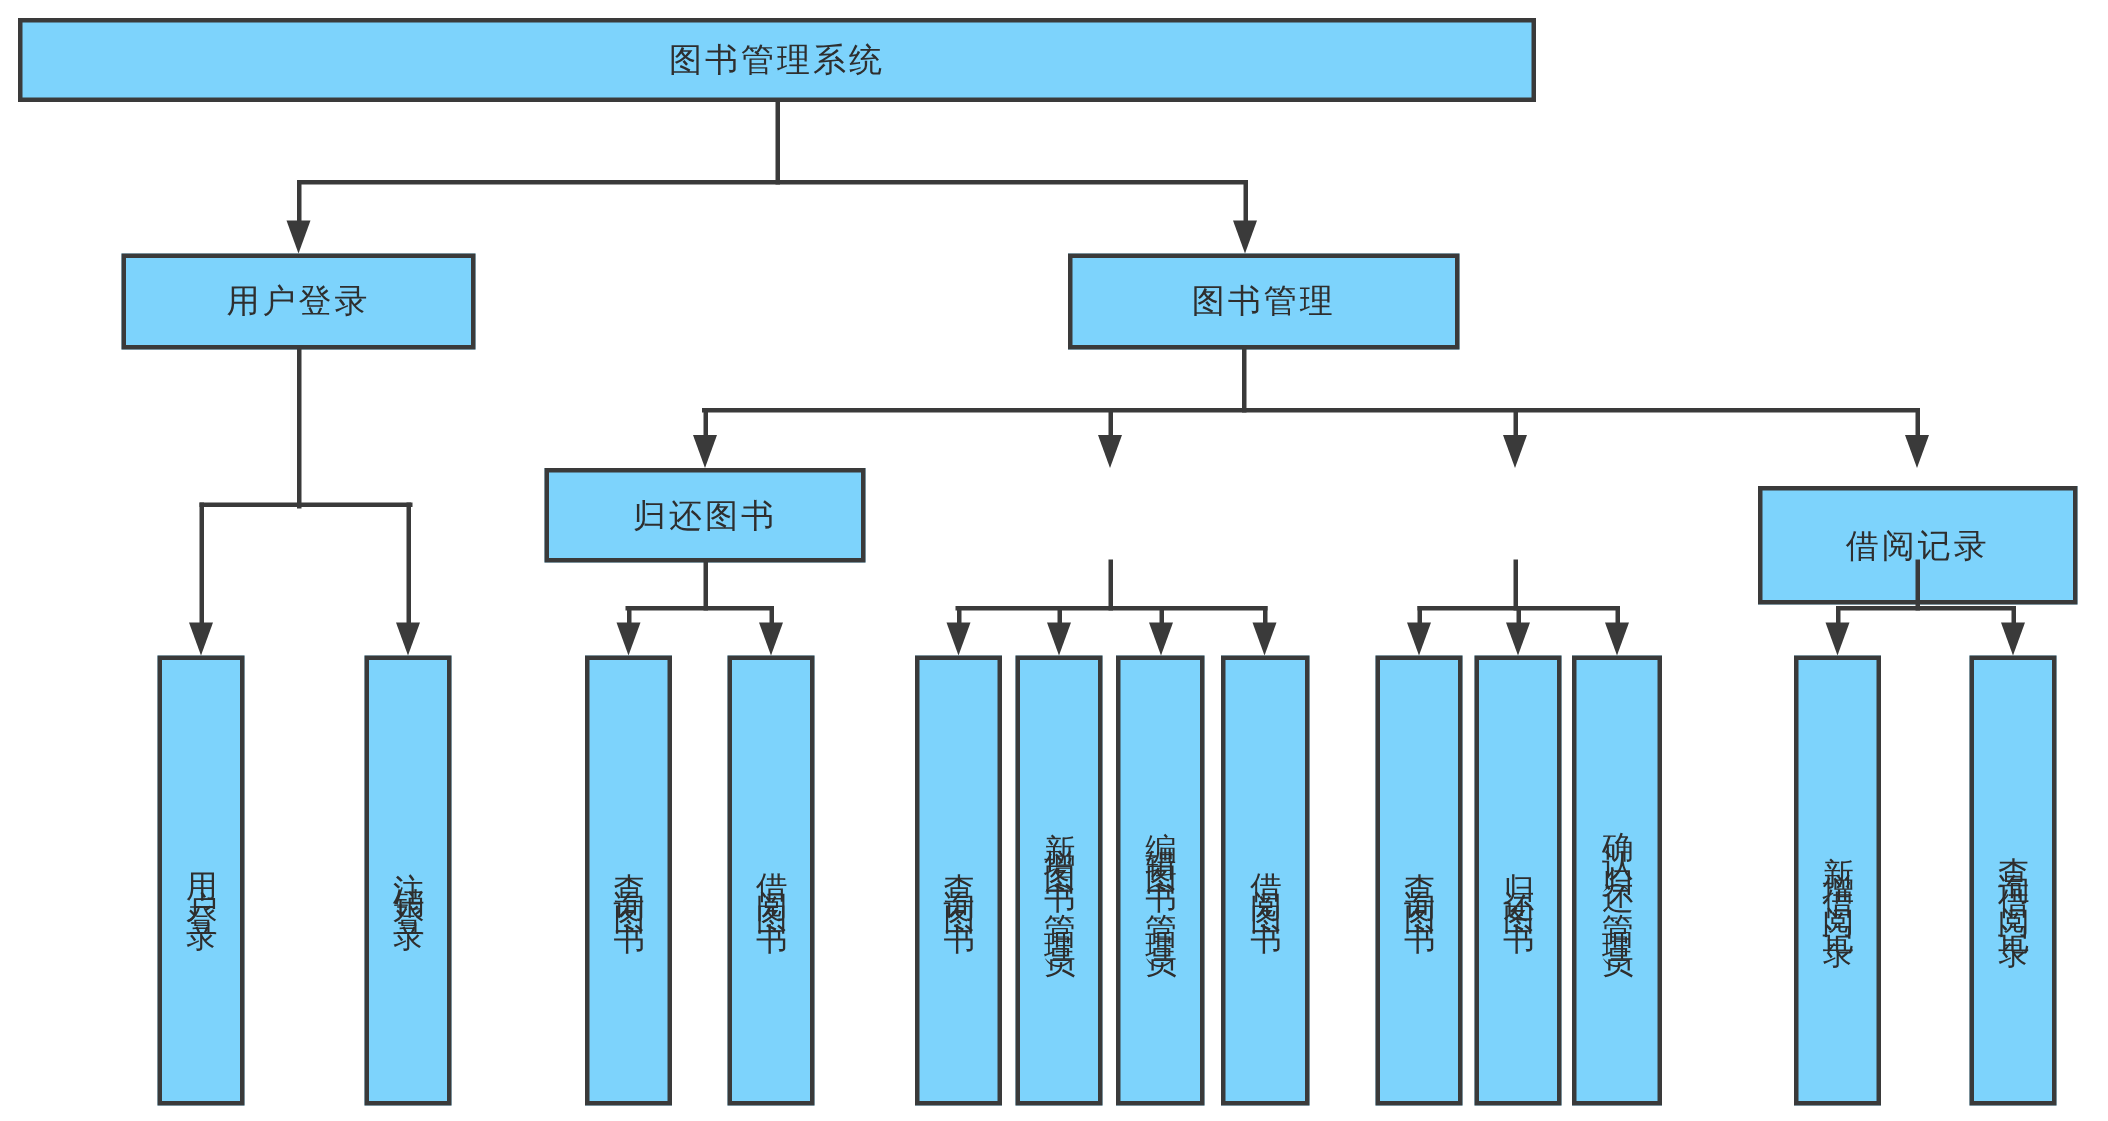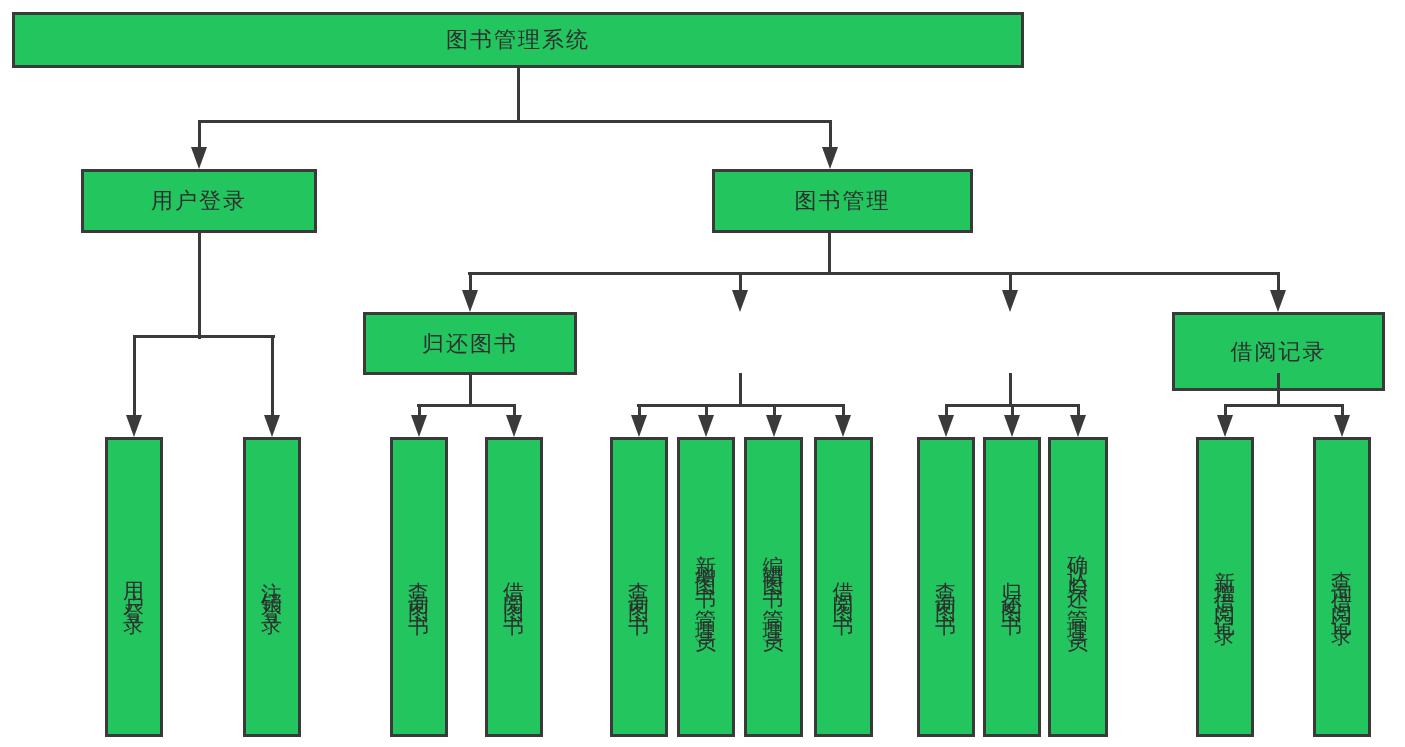--- a/index.html
+++ b/index.html
@@ -8,21 +8,21 @@
     --wm:#9d9d9d;
     --bg:#ffffff;
   }
   html,body{margin:0;padding:0;background:var(--bg);}
   .stage{
     position:relative;width:1405px;height:747px;background:var(--bg);
     font-family:"Liberation Sans","DejaVu Sans",sans-serif;
     overflow:hidden;
   }
   .box{
-    position:absolute;box-sizing:border-box;background:#22c55e;
+    position:absolute;box-sizing:border-box;background:#7dd3fc;
     border:3px solid var(--line);color:var(--text);
     display:flex;align-items:center;justify-content:center;
     white-space:nowrap;
   }
   .hbox{font-size:22px;letter-spacing:2px;}
   .vbox{
     writing-mode:vertical-rl;text-orientation:mixed;
     font-size:21px;letter-spacing:11px;line-height:1;
   }
   .hl{position:absolute;height:3px;background:var(--line);}
@@ -43,21 +43,21 @@
 <body>
 
 <div class="stage">
 
   <div class="box hbox" style="left:12px;top:12px;width:1012px;height:56px">图书管理系统</div>
 
   <div class="box hbox" style="left:81px;top:169px;width:236px;height:64px">用户登录</div>
   <div class="box hbox" style="left:712px;top:169px;width:261px;height:64px">图书管理</div>
 
   <div class="box hbox" style="left:363px;top:312px;width:214px;height:63px">归还图书</div>
-  <div class="box hbox" style="left:1172px;top:312px;width:213px;height:79px">借阅记录</div>
+  <div class="box hbox" style="left:1172px;top:324px;width:213px;height:79px">借阅记录</div>
 
   <div class="box vbox" style="left:105px;top:437px;width:58px;height:300px">用户登录</div>
   <div class="box vbox" style="left:243px;top:437px;width:58px;height:300px">注销登录</div>
 
   <div class="box vbox" style="left:390px;top:437px;width:58px;height:300px">查询图书</div>
   <div class="box vbox" style="left:485px;top:437px;width:58px;height:300px">借阅图书</div>
 
   <div class="box vbox" style="left:610px;top:437px;width:58px;height:300px">查询图书</div>
   <div class="box vbox" style="left:677px;top:437px;width:58px;height:300px">新增图书（管理员）</div>
   <div class="box vbox" style="left:744px;top:437px;width:59px;height:300px">编辑图书（管理员）</div>

